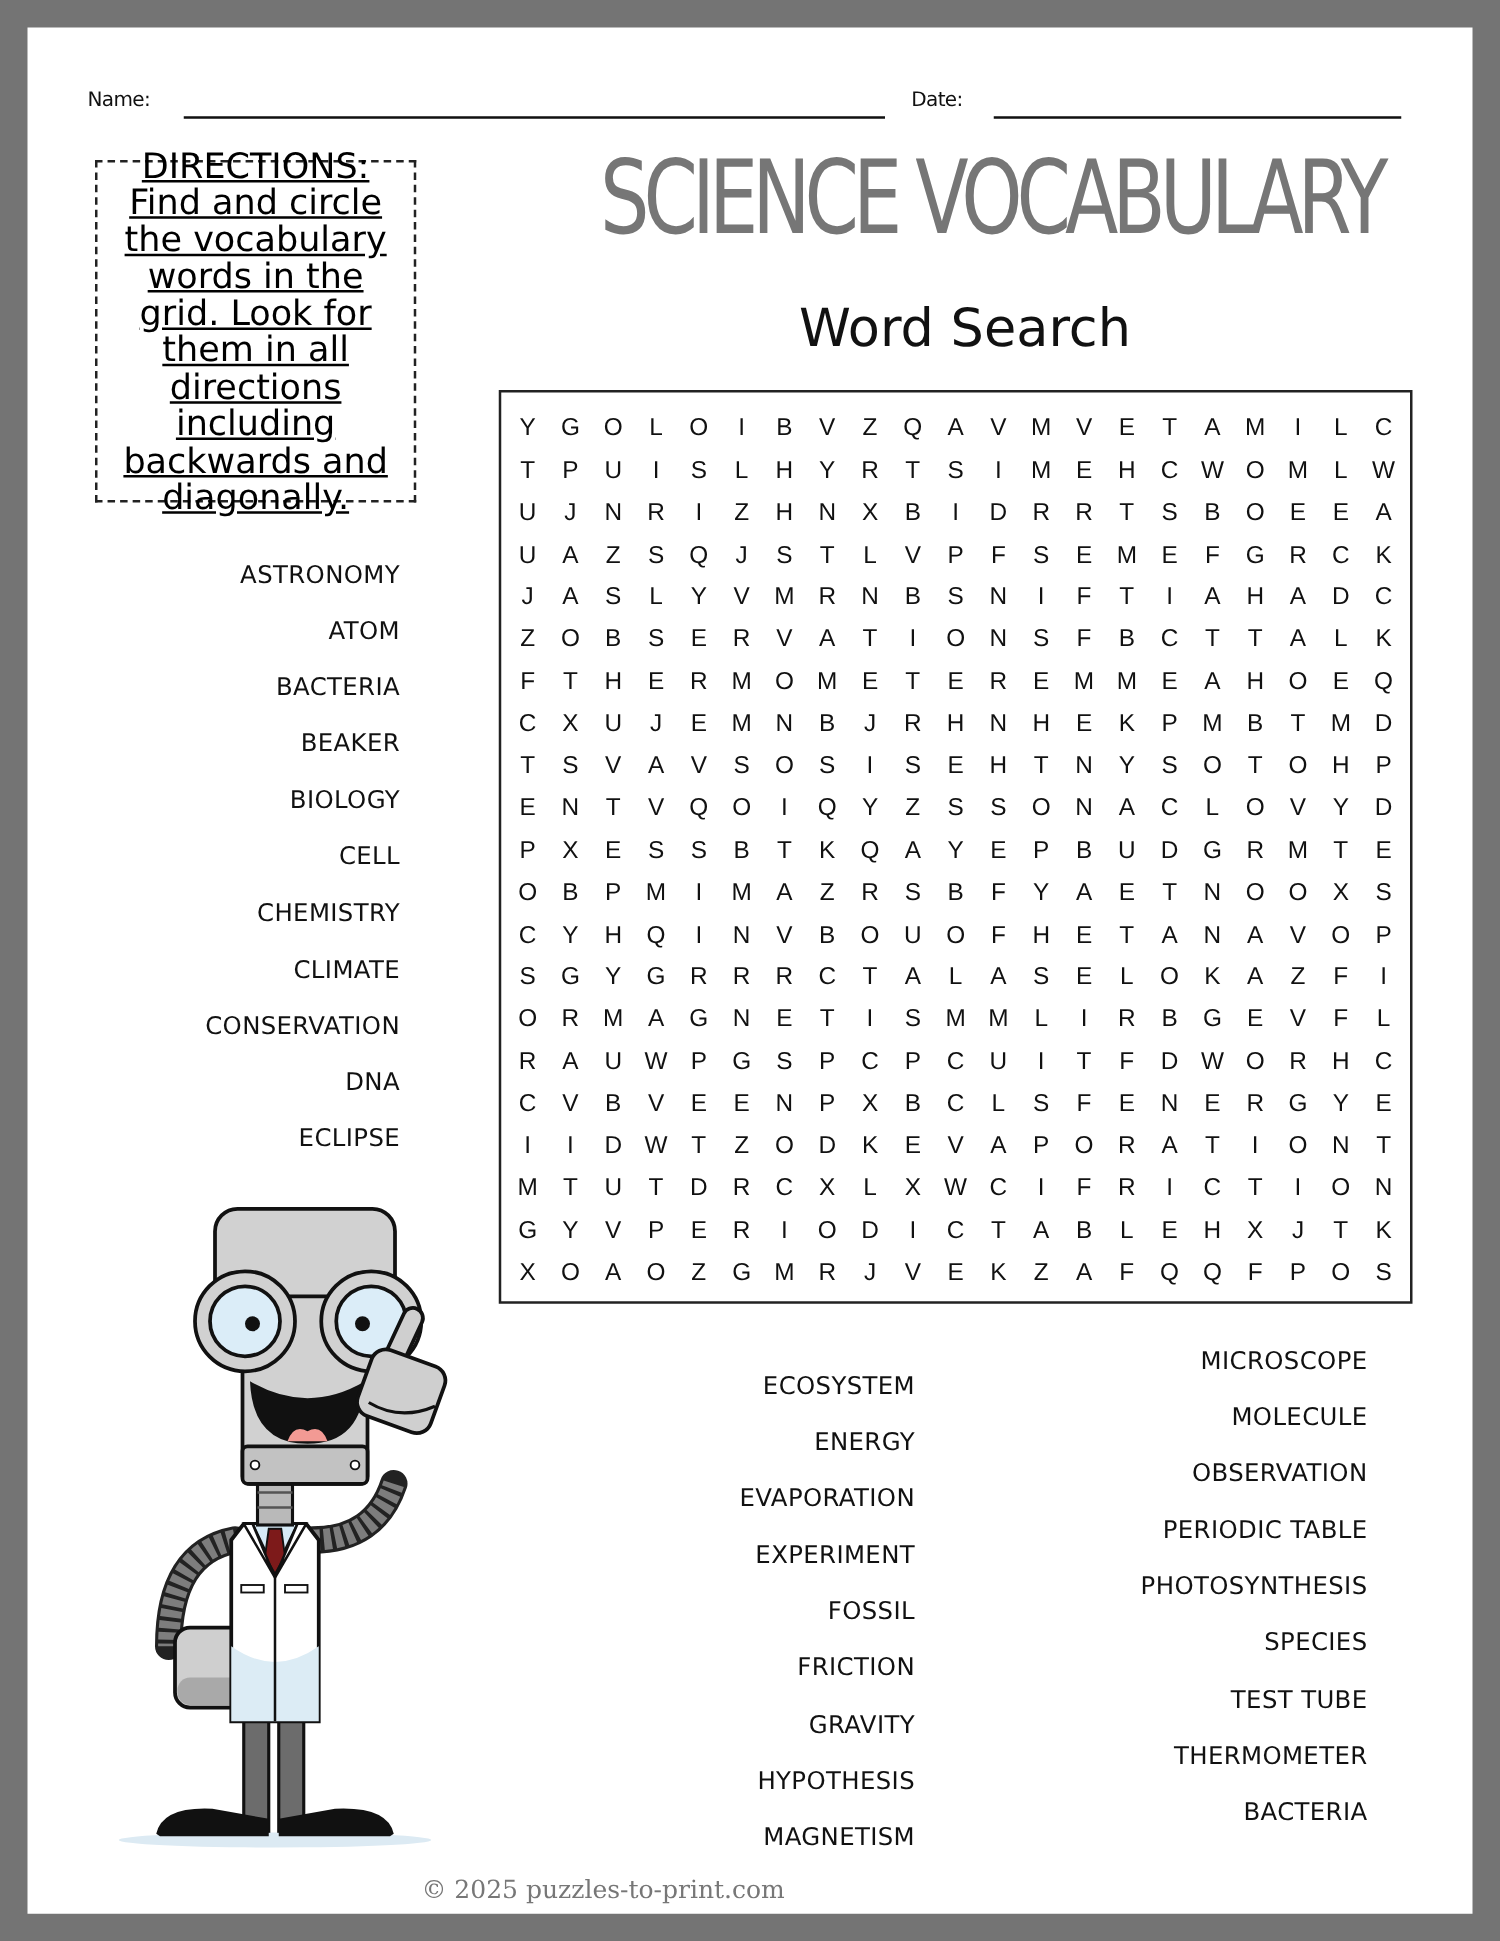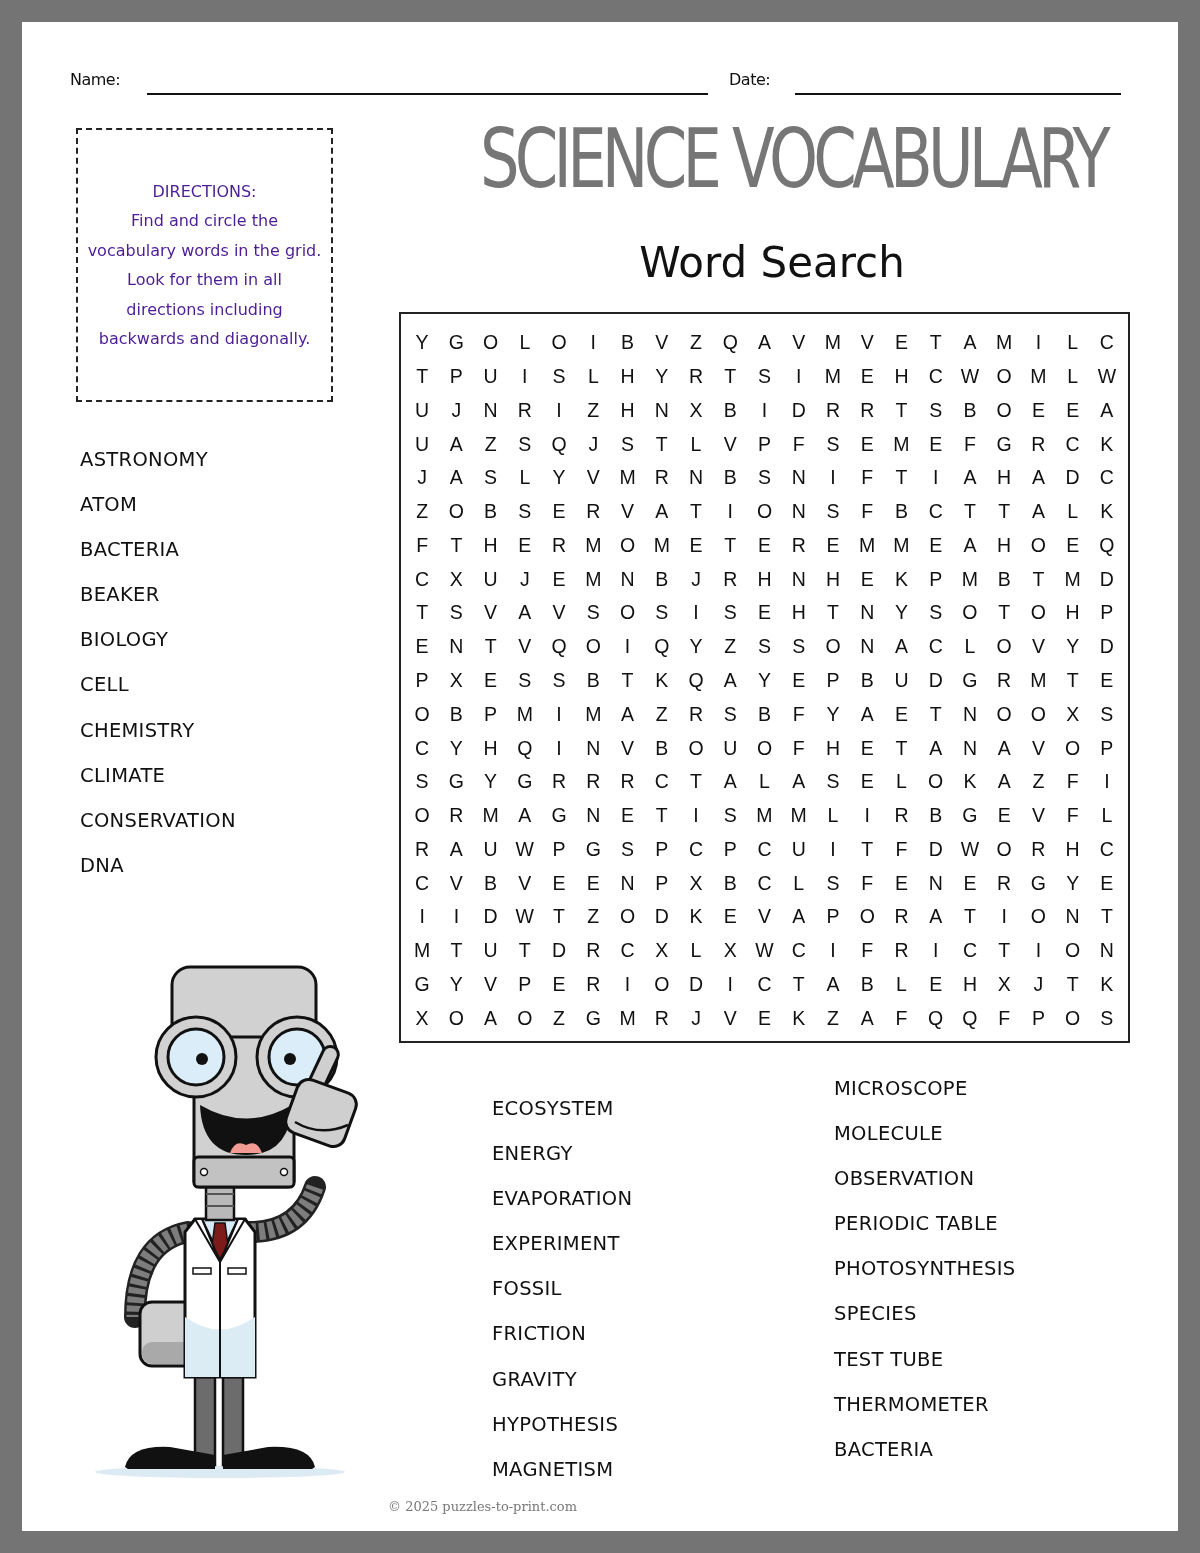--- a/index.html
+++ b/index.html
@@ -33,24 +33,25 @@
     }
     .directions {
       position: absolute;
       left: 54px; top: 106px;
       width: 257px; height: 274px;
       border: 2px dashed #222;
       box-sizing: border-box;
       display: flex; align-items: center; justify-content: center;
       text-align: center;
       font-family: "DejaVu Sans", sans-serif;
-      font-size: 16px;
+      font-size: 28px;
       line-height: 29.5px;
-      color: #4c1d95;
+      color: #000000;
       padding: 0 8px;
+      text-decoration: underline;
     }
     .directions .dtext { white-space: pre-line; }
     .title {
       position: absolute;
       left: 385px; top: 96px;
       width: 730px;
       text-align: center;
       font-family: "DejaVu Sans", sans-serif;
       font-size: 78px;
       font-weight: normal;
@@ -87,30 +88,30 @@
       display: flex; align-items: center; justify-content: center;
       font-family: "Liberation Sans", sans-serif;
       font-size: 19.5px;
       color: #111;
     }
     .wordlist {
       position: absolute;
       font-family: "DejaVu Sans", sans-serif;
       font-size: 19.5px;
       color: #111;
-      text-align: left;
+      text-align: right;
       letter-spacing: 0.3px;
     }
     .wordlist .w { height: 45.1px; line-height: 45.1px; white-space: nowrap; }
     .footer {
       position: absolute;
       left: 0; width: 921px; top: 1477px;
       text-align: center;
       font-family: "DejaVu Serif", serif;
-      font-size: 13px;
+      font-size: 20px;
       color: #777;
     }
     .robot {
       position: absolute;
       left: 68px; top: 935px;
       width: 300px; height: 530px;
     }
   </style>
 </head>
 <body>
@@ -578,20 +579,21 @@
       <div class="w">ASTRONOMY</div>
       <div class="w">ATOM</div>
       <div class="w">BACTERIA</div>
       <div class="w">BEAKER</div>
       <div class="w">BIOLOGY</div>
       <div class="w">CELL</div>
       <div class="w">CHEMISTRY</div>
       <div class="w">CLIMATE</div>
       <div class="w">CONSERVATION</div>
       <div class="w">DNA</div>
+      <div class="w">ECLIPSE</div>
     </div>
   <div class="wordlist" id="list-middle" style="left:470px; top:1064px; width:240px;">
       <div class="w">ECOSYSTEM</div>
       <div class="w">ENERGY</div>
       <div class="w">EVAPORATION</div>
       <div class="w">EXPERIMENT</div>
       <div class="w">FOSSIL</div>
       <div class="w">FRICTION</div>
       <div class="w">GRAVITY</div>
       <div class="w">HYPOTHESIS</div>

